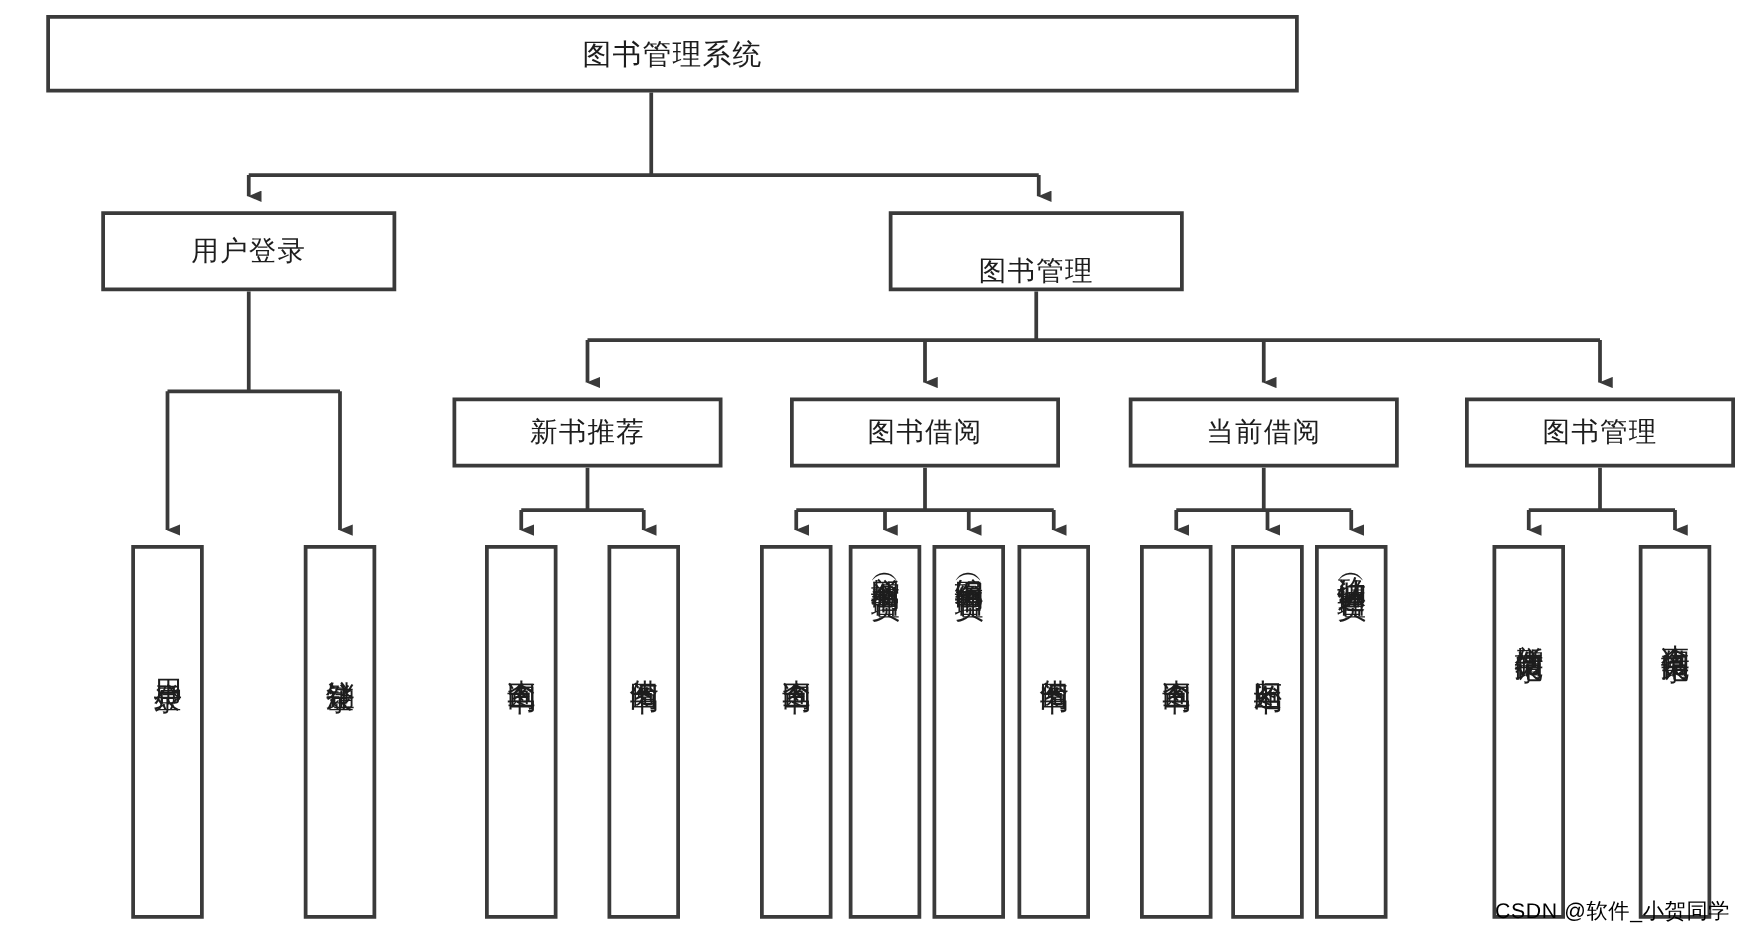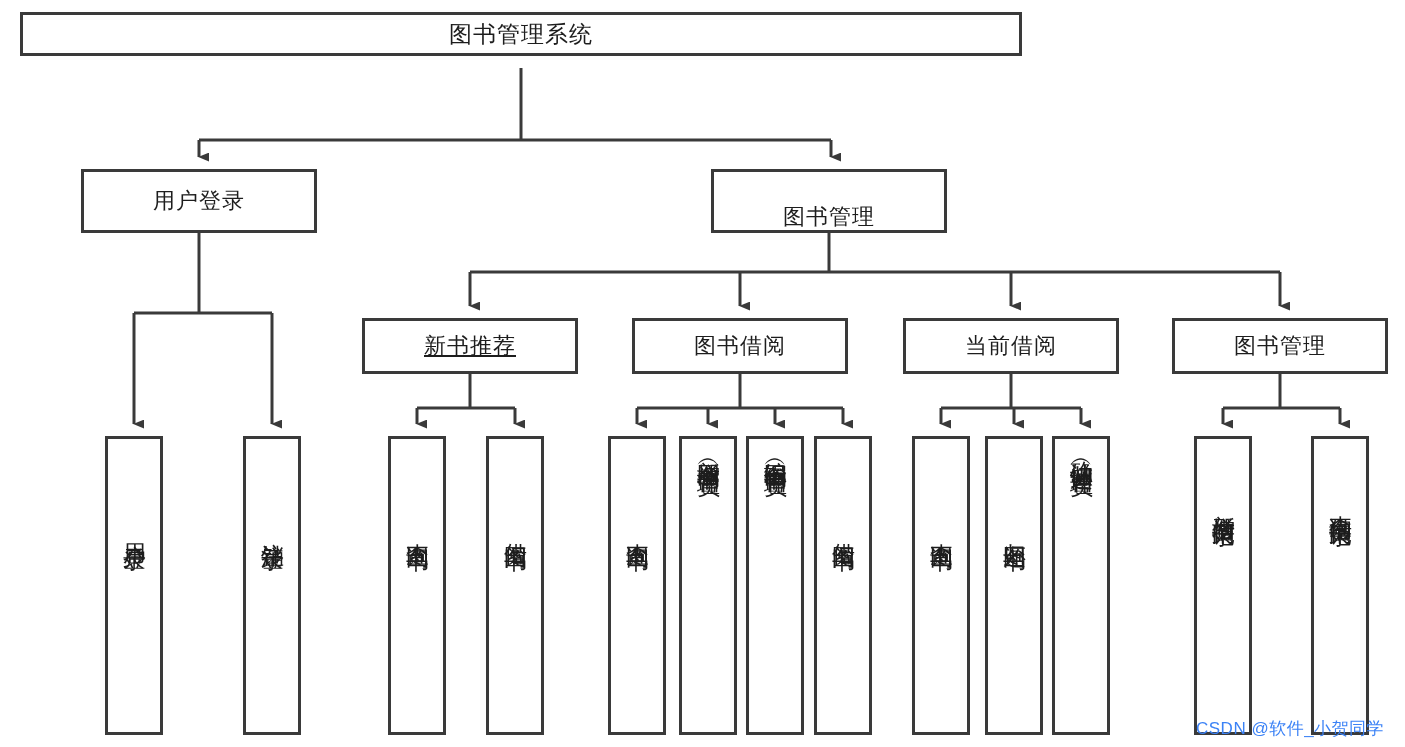--- a/index.html
+++ b/index.html
@@ -54,21 +54,21 @@
     line-height: 1.12;
     letter-spacing: 2px;
     white-space: nowrap;
   }
   .node.leaf.short .label { margin-top: 86px; }
   .node.leaf.mid .label   { margin-top: 58px; }
   .node.leaf.vtall .label { margin-top: 4px; }
   .watermark {
     position: absolute;
     font-size: 17px;
-    color: #3b82f6;
+    color: #000000;
     letter-spacing: 0.5px;
     white-space: nowrap;
   }
 </style>
 </head>
 <body>
 
 <div id="canvas">
 
   <svg class="wires" viewBox="0 0 1405 747">
@@ -114,32 +114,32 @@
       <path d="M1014,408 L1014,424" marker-end="url(#arr)"></path>
       <path d="M1081,408 L1081,424" marker-end="url(#arr)"></path>
 
       <path d="M1280,374 L1280,408"></path>
       <path d="M1223,408 L1340,408"></path>
       <path d="M1223,408 L1223,424" marker-end="url(#arr)"></path>
       <path d="M1340,408 L1340,424" marker-end="url(#arr)"></path>
     </g>
   </svg>
 
-  <div class="node root" style="left:20px;top:12px;width:1002px;height:44px;">
+  <div class="node root" style="left:37px;top:12px;width:1002px;height:62px;">
     <span class="label">图书管理系统</span>
   </div>
 
   <div class="node" style="left:81px;top:169px;width:236px;height:64px;">
     <span class="label">用户登录</span>
   </div>
   <div class="node" style="left:711px;top:169px;width:236px;height:64px;align-items:flex-end;">
     <span class="label">图书管理</span>
   </div>
 
-  <div class="node" style="left:362px;top:318px;width:216px;height:56px;text-decoration:underline;">
+  <div class="node" style="left:362px;top:318px;width:216px;height:56px;">
     <span class="label">新书推荐</span>
   </div>
   <div class="node" style="left:632px;top:318px;width:216px;height:56px;">
     <span class="label">图书借阅</span>
   </div>
   <div class="node" style="left:903px;top:318px;width:216px;height:56px;">
     <span class="label">当前借阅</span>
   </div>
   <div class="node" style="left:1172px;top:318px;width:216px;height:56px;">
     <span class="label">图书管理</span>

